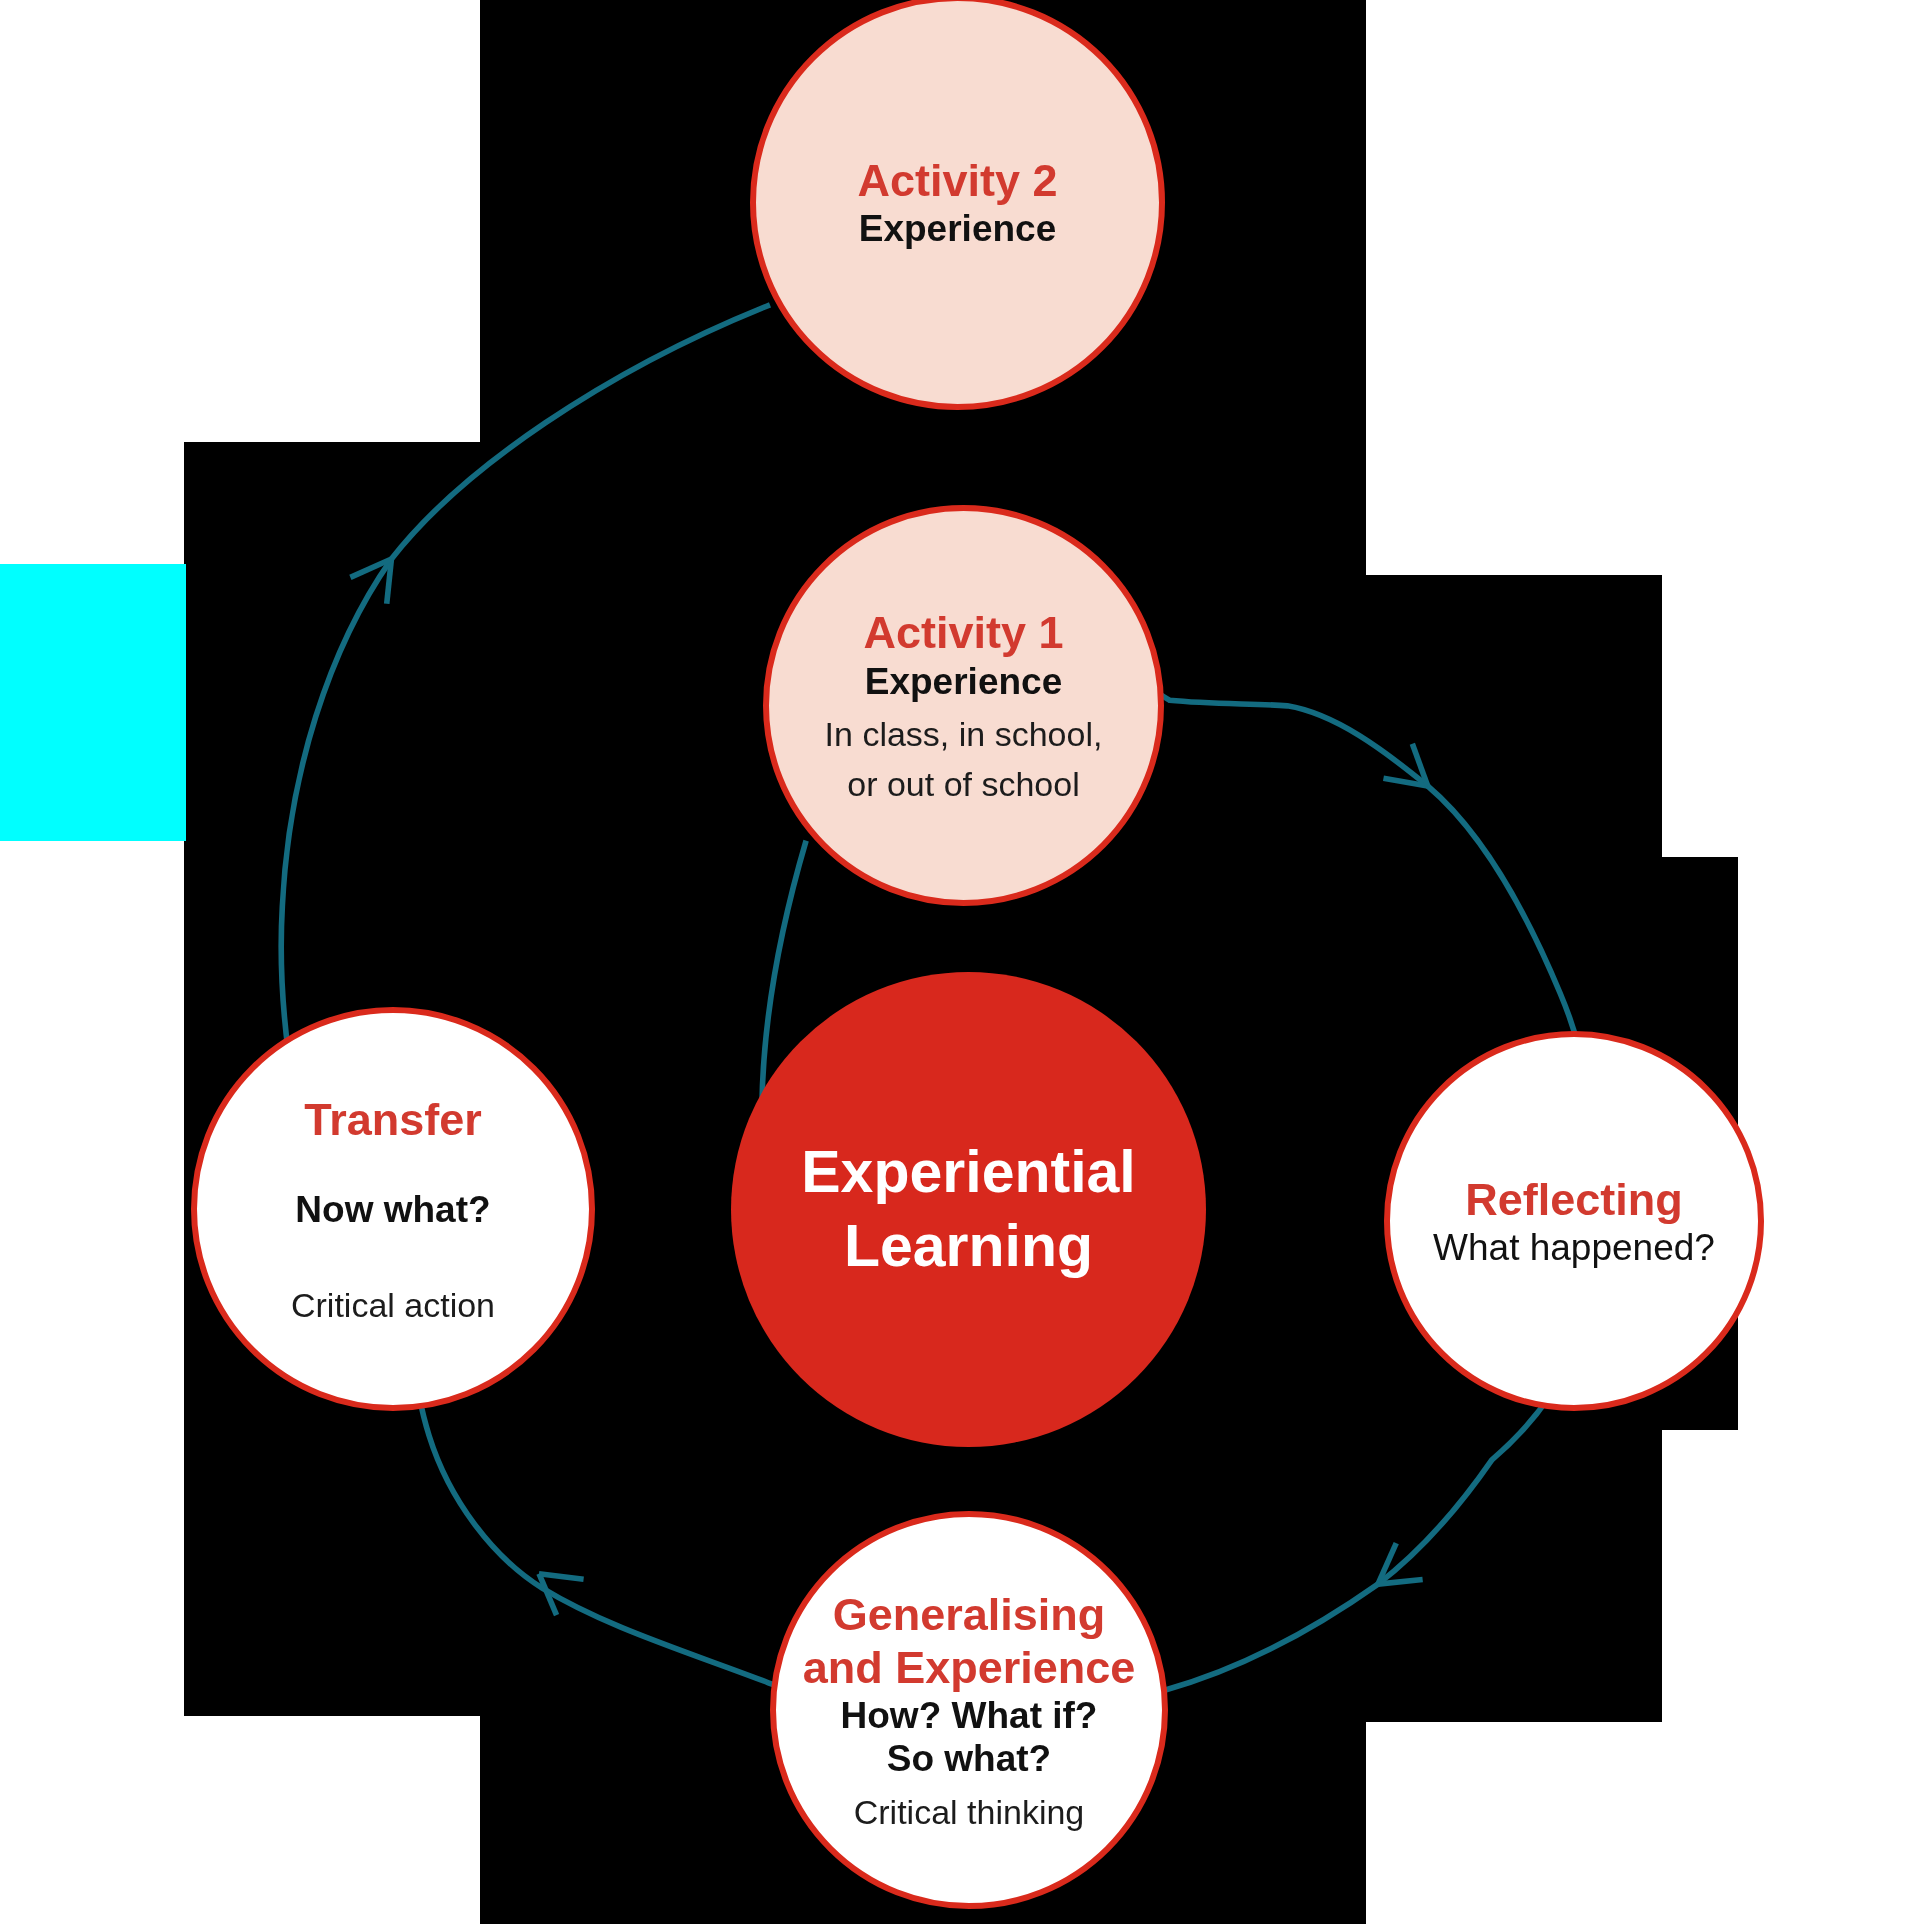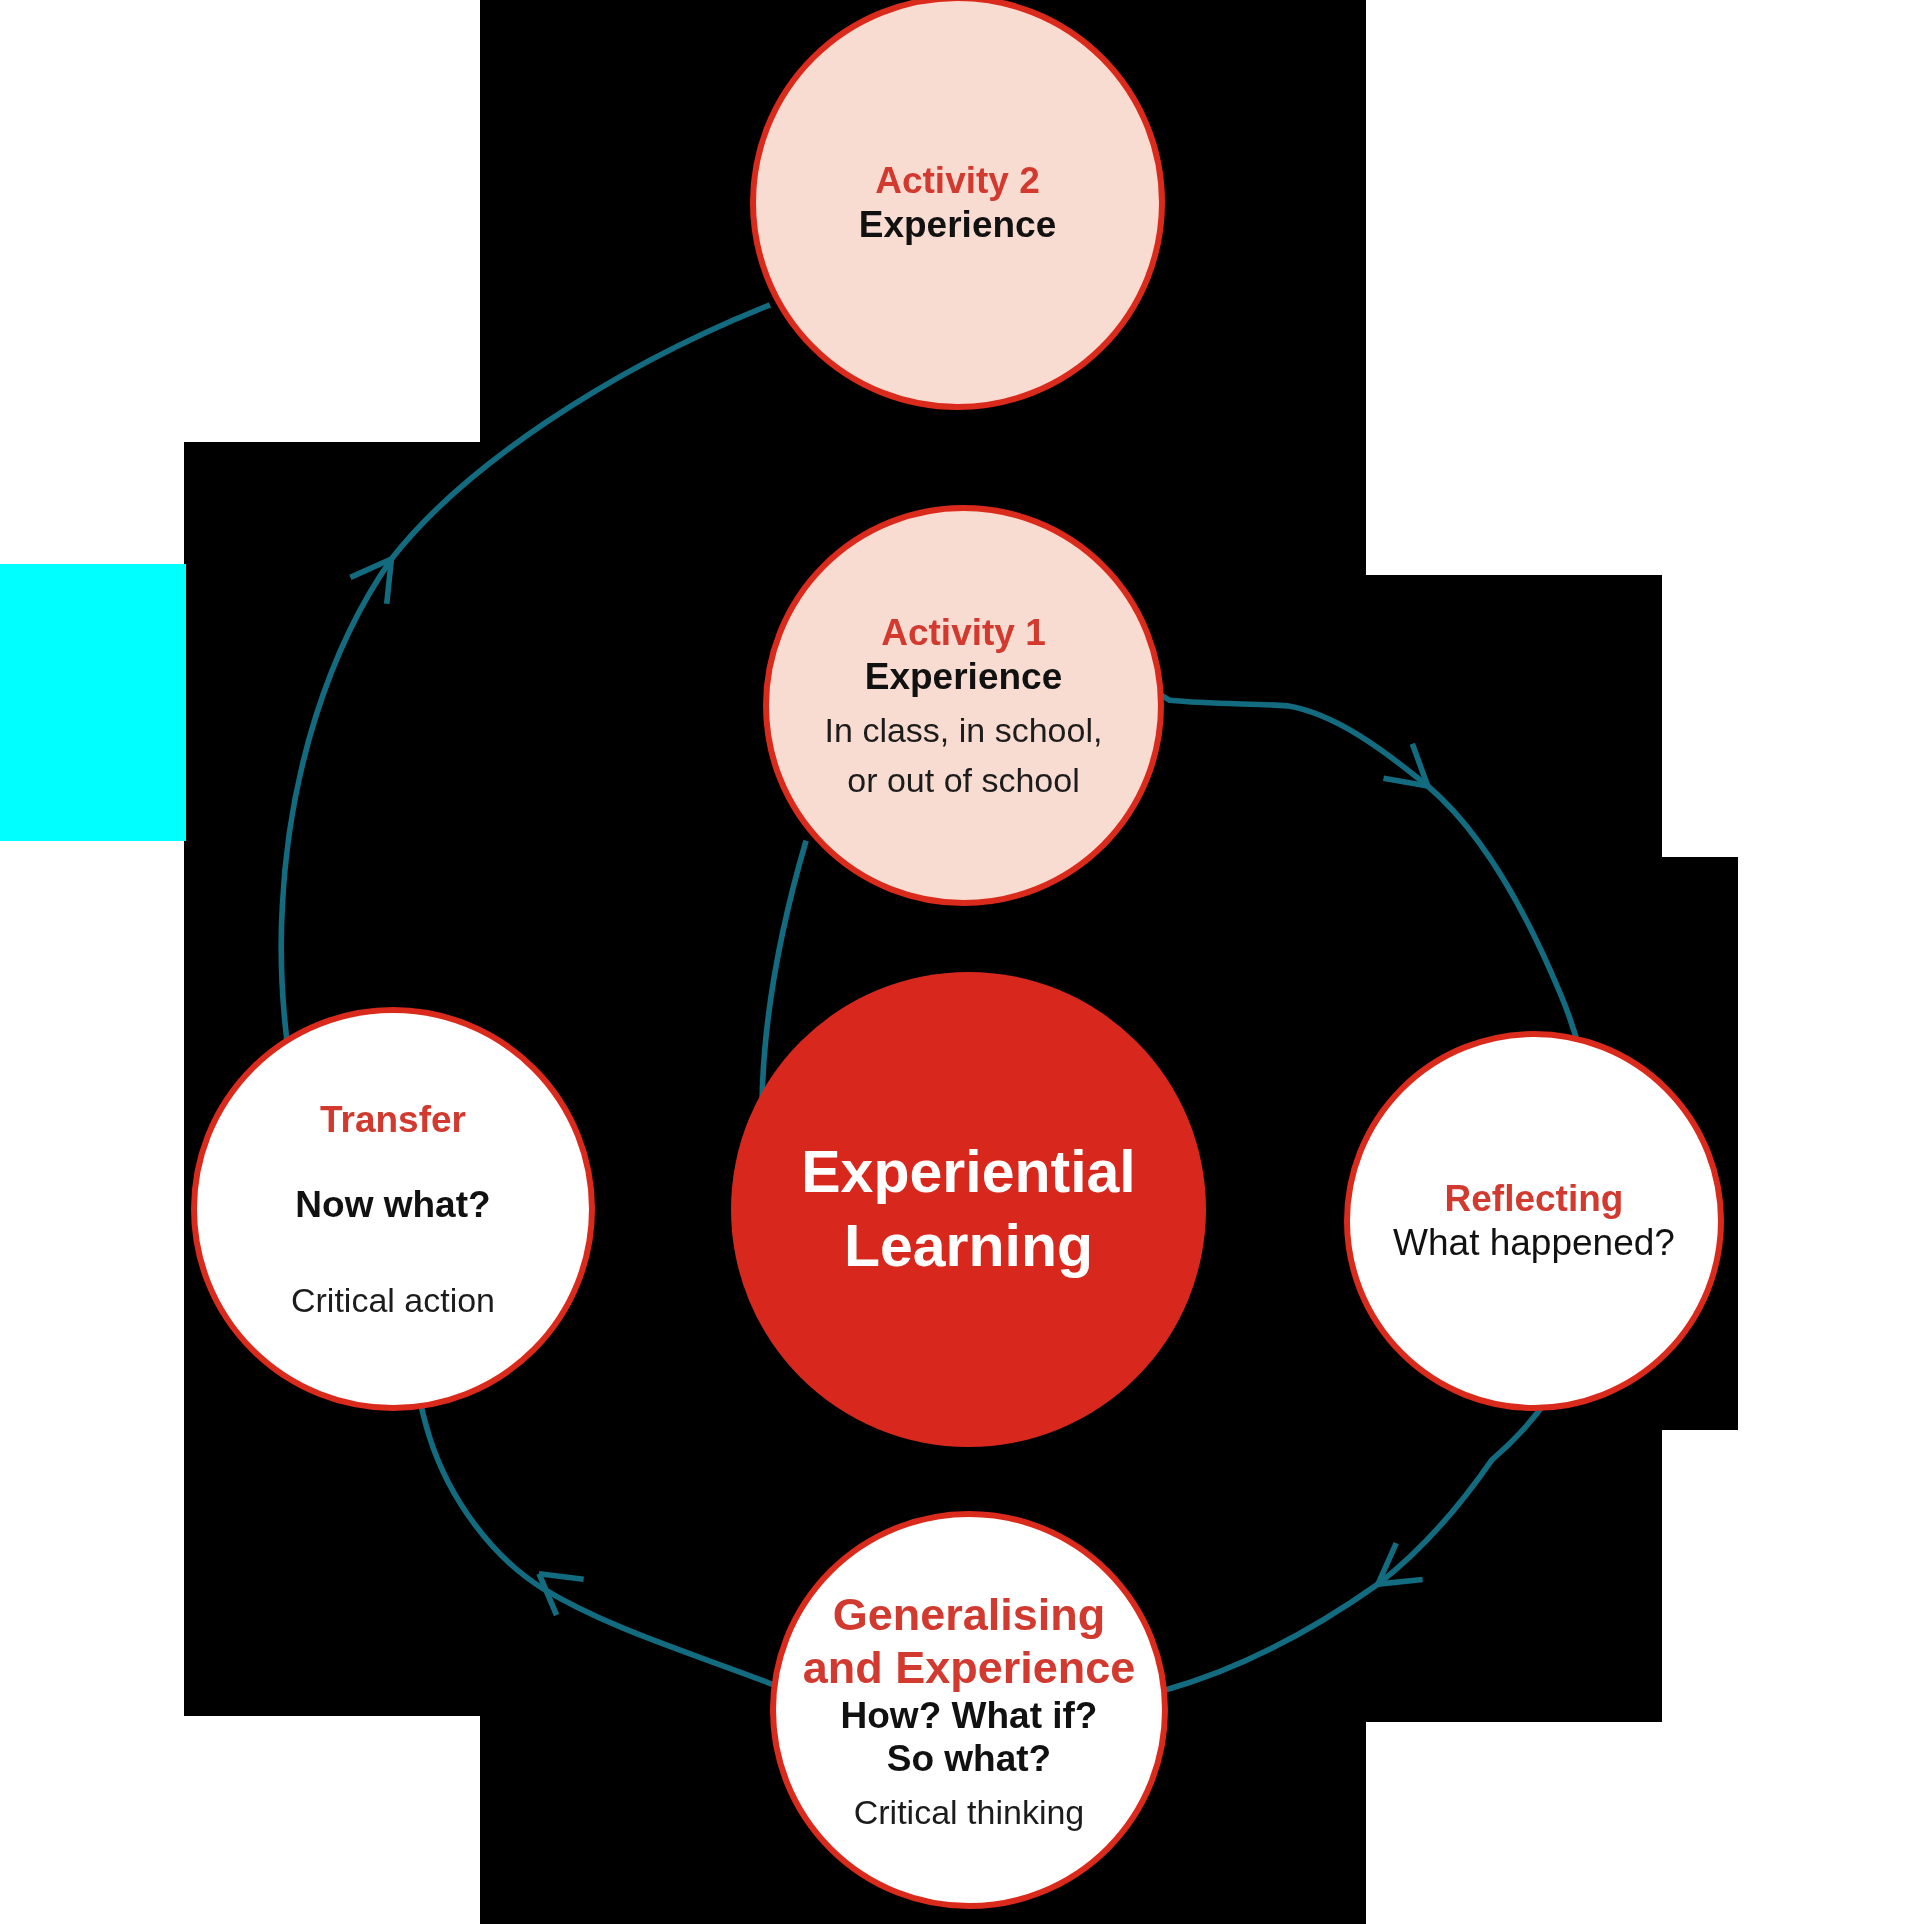--- a/index.html
+++ b/index.html
@@ -19,24 +19,24 @@
   svg.arcs{position:absolute;left:0;top:0;width:1925px;height:1925px;}
   svg.arcs path, svg.arcs polyline{fill:none;stroke:var(--teal);stroke-width:7;}
   .node{position:absolute;border-radius:50%;box-sizing:border-box;
         display:flex;flex-direction:column;align-items:center;justify-content:center;
         text-align:center;line-height:1.18;}
   .node.outlined{border:6.4px solid var(--stroke-red);background:#ffffff;}
   .node.pink{background:var(--pink);}
   #c-activity2{left:750px;top:-4.8px;width:415px;height:415px;}
   #c-activity1{left:763px;top:505px;width:401px;height:401px;}
   #c-center{left:731px;top:972px;width:475px;height:475px;background:var(--center-red);justify-content:center;}
-  #c-reflecting{left:1344px;top:1031px;width:380px;height:380px;align-items:center;}
+  #c-reflecting{left:1384px;top:1031px;width:380px;height:380px;align-items:center;}
   #c-transfer{left:191px;top:1007px;width:404px;height:404px;gap:42px;}
   #c-generalising{left:770px;top:1511px;width:398px;height:398px;}
-  .title{font-size:37px;font-weight:bold;color:var(--title-red);}
+  .title{font-size:45px;font-weight:bold;color:var(--title-red);}
   .title.small{font-size:45px;}
   .subtitle{font-size:37px;font-weight:bold;color:var(--ink);}
   .subtitle.cont{margin-top:0;}
   .subtitle.medium{font-weight:500;}
   .note{font-size:34px;color:#1c1c1c;margin-top:11.2px;}
   .note.cont{margin-top:10px;}
   .center-label{font-size:59px;font-weight:bold;color:var(--center-text);line-height:1.25;}
 </style>
 </head>
 <body>

